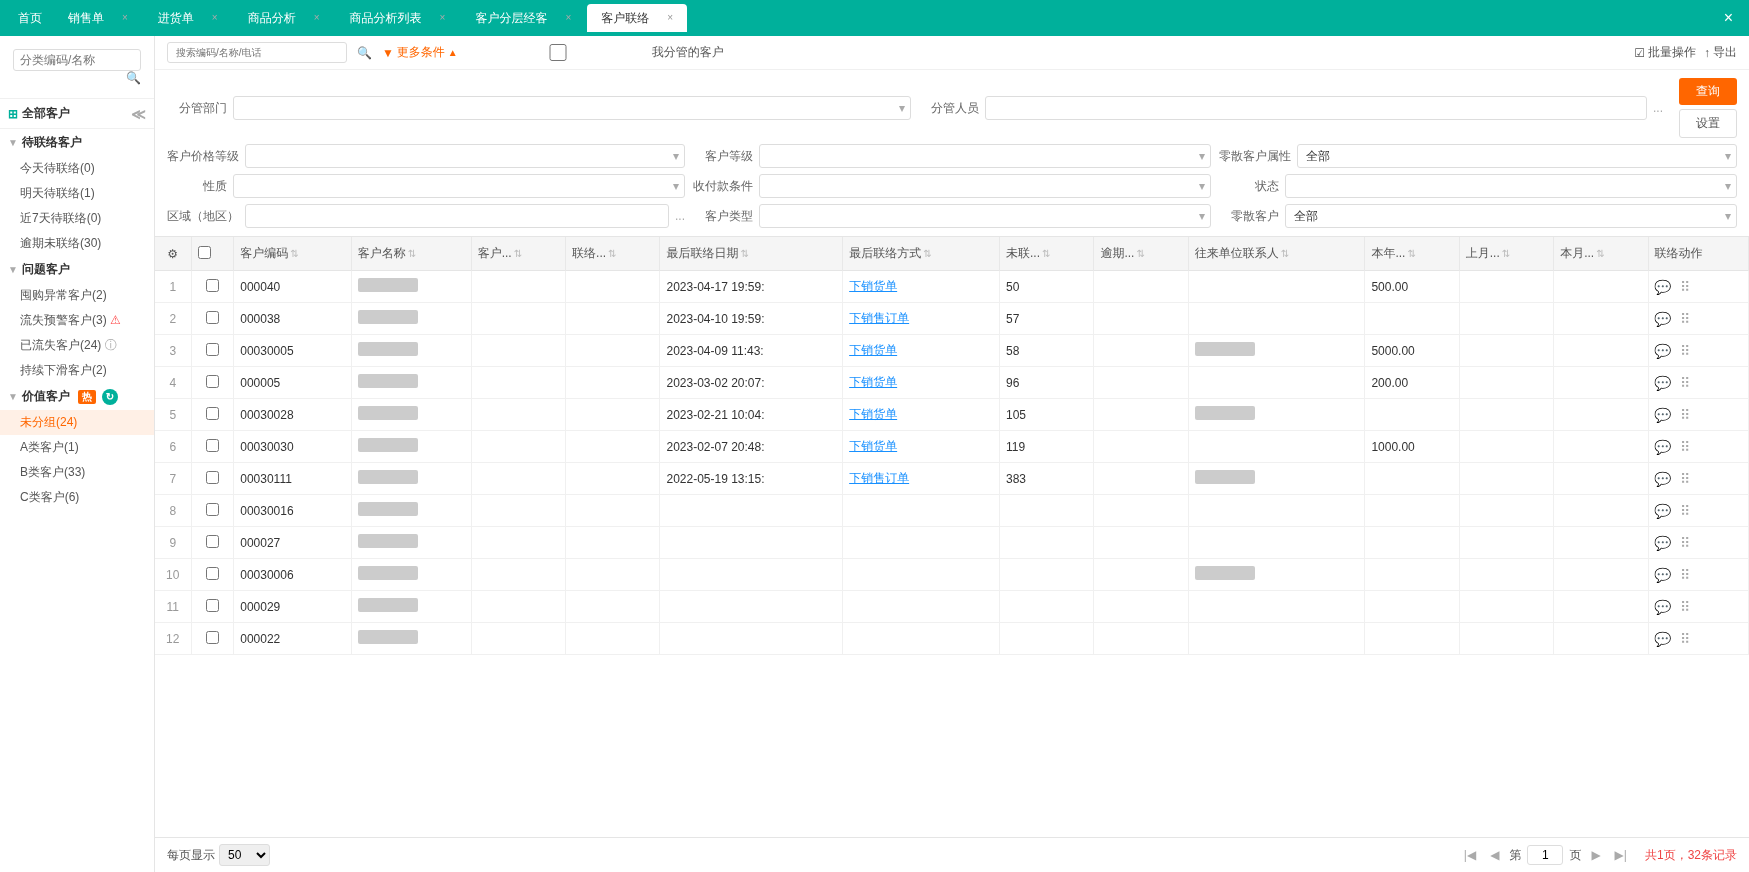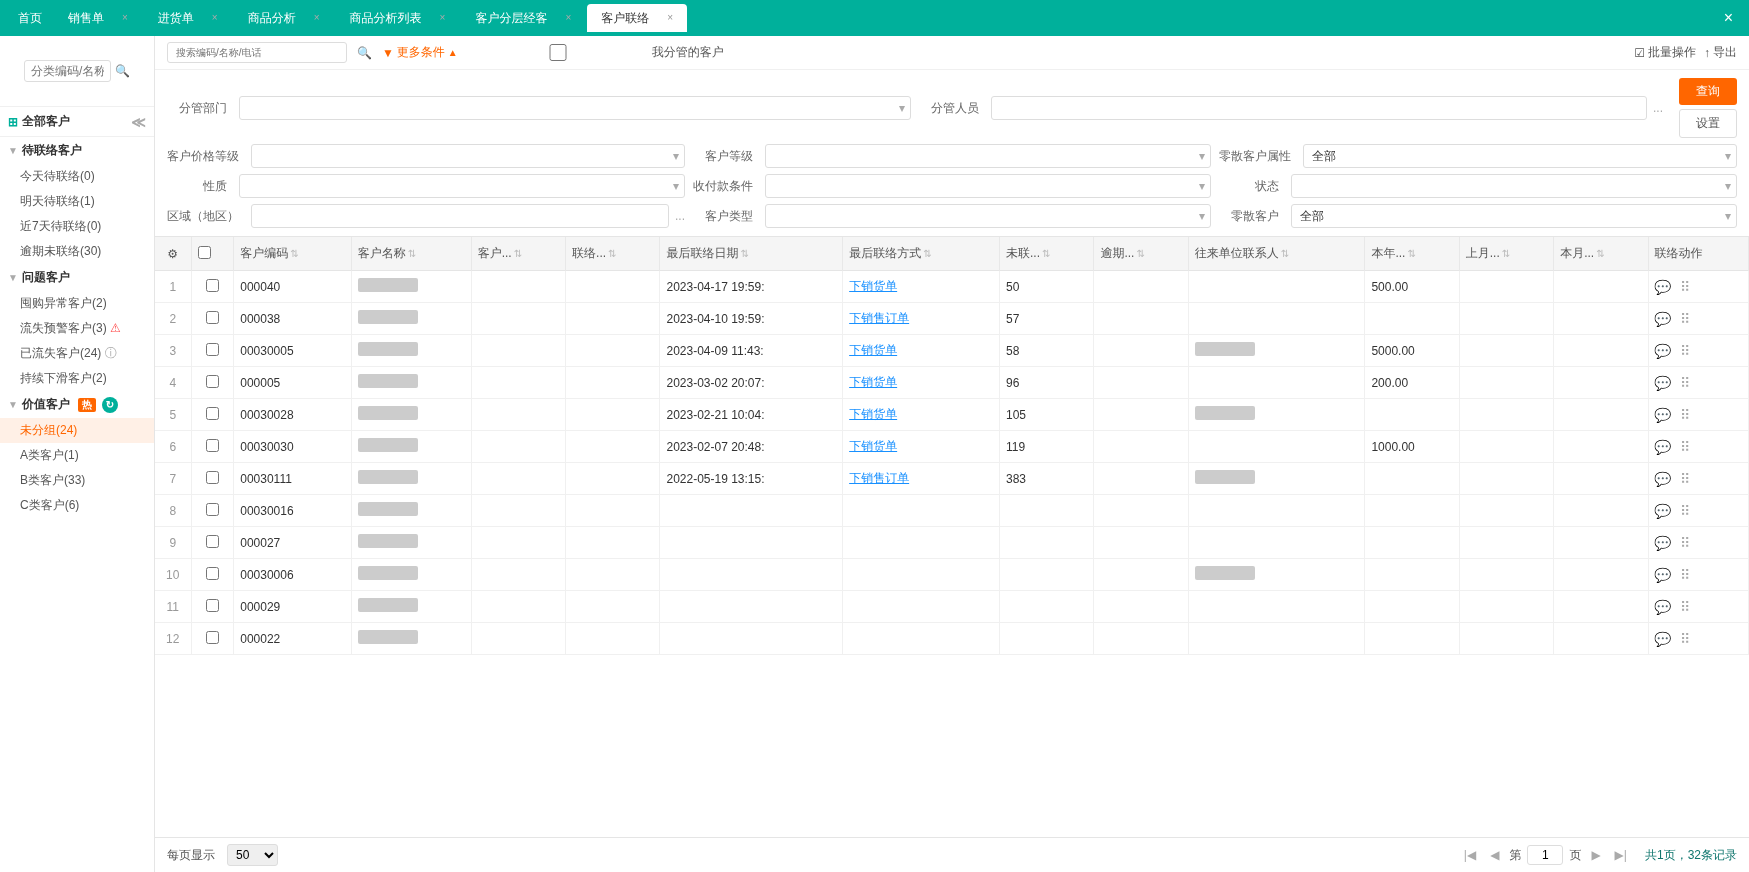--- a/index.html
+++ b/index.html
@@ -46,24 +46,25 @@
 
     
     .sidebar {
       width: 155px;
       background: #fff;
       border-right: 1px solid #e5e5e5;
       overflow-y: auto;
       flex-shrink: 0;
     }
     .sidebar-search {
-      padding: 24px;
-      display: flex;
-      align-items: center;
+      padding: 13px;
+      display: flex;
+      align-items: flex-end;
       border-bottom: 1px solid #f0f0f0;
+      flex-direction: column;
     }
     .sidebar-search input {
       border: 1px solid #ddd;
       border-radius: 3px;
       padding: 3px 6px;
       width: 100%;
       font-size: 12px;
       outline: none;
     }
     .sidebar-search .s-icon { color: #aaa; margin-left: 4px; cursor: pointer; }
@@ -151,21 +152,20 @@
     .adv-field label { color: #666; white-space: nowrap; min-width: 60px; text-align: right; }
     .adv-field input, .adv-field select {
       border: 1px solid #ddd;
       border-radius: 3px;
       padding: 4px 8px;
       flex: 1;
       font-size: 12px;
       outline: none;
       color: #333;
       background: #fff;
-      margin-left: 6px;
     }
     .adv-field .select-wrap {
       flex: 1;
       position: relative;
       display: flex;
       align-items: center;
     }
     .adv-field .select-wrap select {
       width: 100%;
       appearance: none;
@@ -255,21 +255,21 @@
     
     .table-footer {
       background: #fff;
       border-top: 1px solid #e5e5e5;
       padding: 6px 12px;
       display: flex;
       align-items: center;
       gap: 8px;
       color: #555;
     }
-    .footer-per-page { display: flex; align-items: center; gap: 12px; }
+    .footer-per-page { display: flex; align-items: center; gap: 4px; }
     .footer-per-page select {
       border: 1px solid #ddd;
       border-radius: 3px;
       padding: 2px 4px;
       font-size: 12px;
       outline: none;
     }
     .footer-pagination { margin-left: auto; display: flex; align-items: center; gap: 6px; }
     .page-btn { color: #aaa; cursor: pointer; padding: 2px 4px; }
     .page-input {
@@ -784,18 +784,18 @@
         </select>
       </div>
       <div class="footer-pagination">
         <span class="page-btn">|◀</span>
         <span class="page-btn">◀</span>
         <span>第</span>
         <input class="page-input" type="text" value="1" style="">
         <span>页</span>
         <span class="page-btn">▶</span>
         <span class="page-btn">▶|</span>
-        <span style="color:#0f766e;margin-left:8px;">共1页，32条记录</span>
+        <span style="color:#ef4444;margin-left:8px;">共1页，32条记录</span>
       </div>
     </div>
 
   </div>
 </div>
 
 </body></html>

